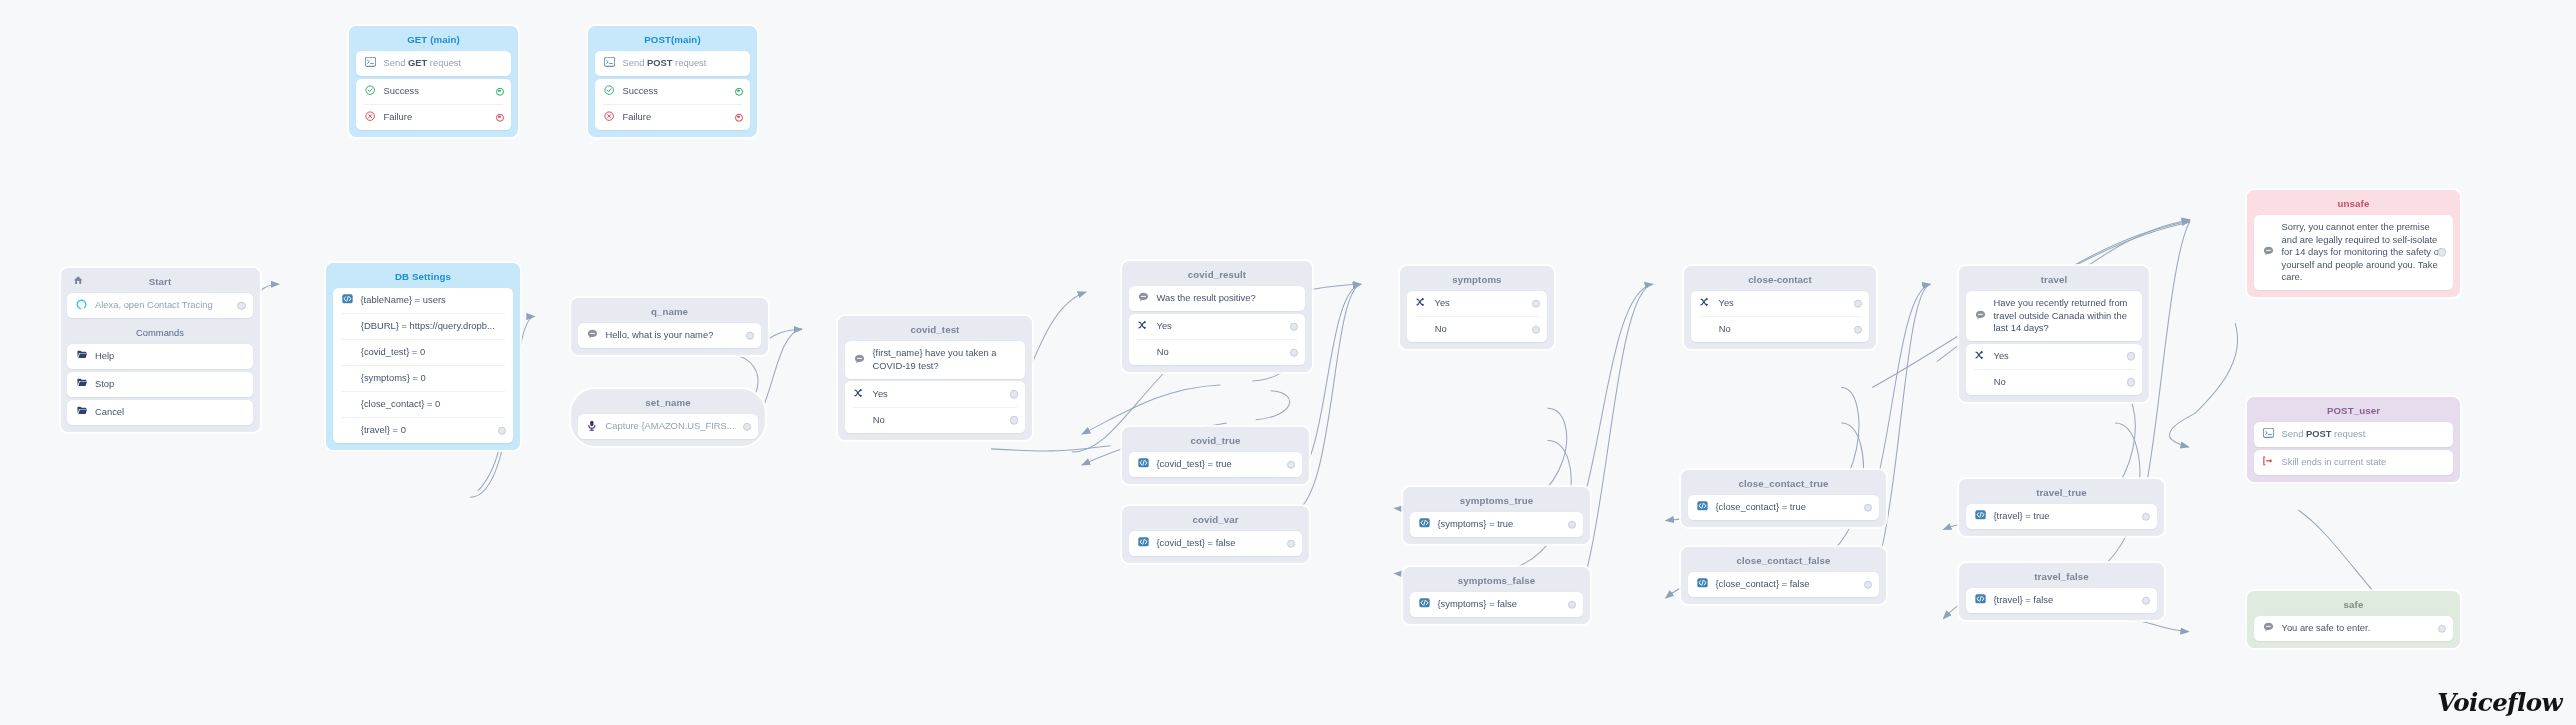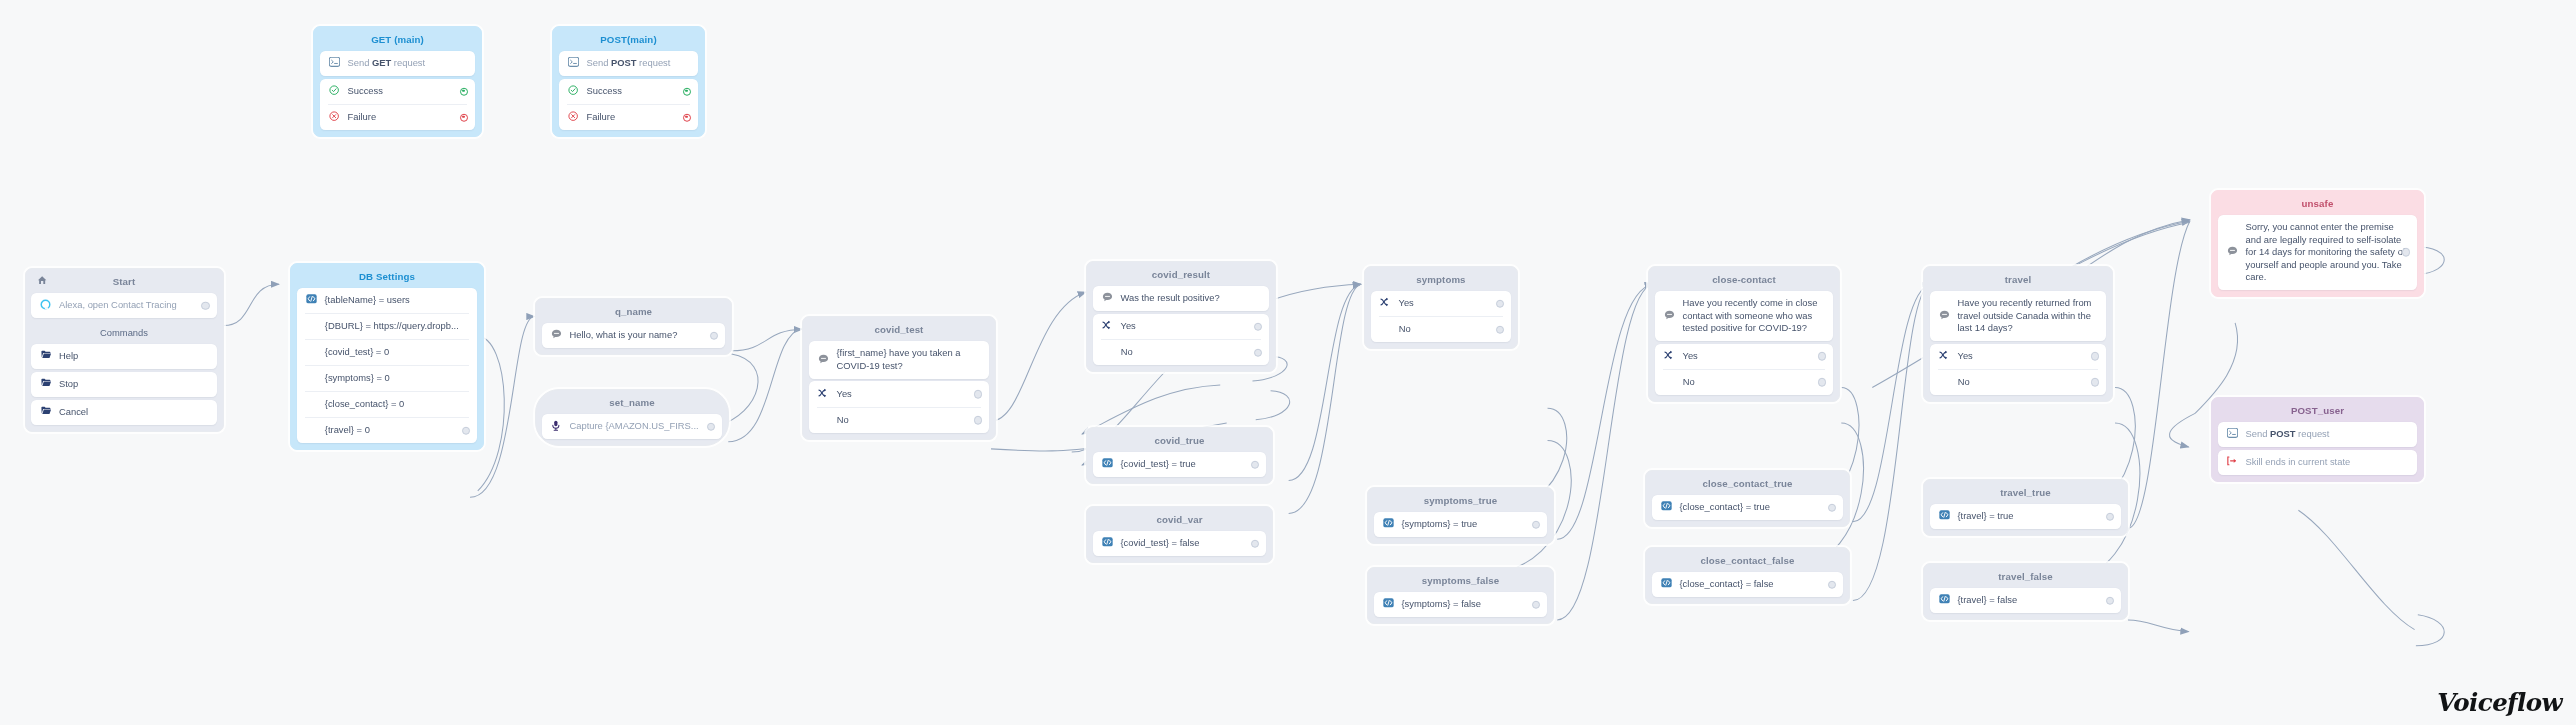--- a/index.html
+++ b/index.html
@@ -14,20 +14,21 @@
   #wires{position:absolute;left:0;top:0;width:2576px;height:726px;pointer-events:none;z-index:1;}
   .block{
     position:absolute;
     border-radius:7px;
     box-sizing:border-box;
     z-index:2;
     padding:4.5px 5.8px 5.8px 5.8px;
     background:#e7eaf1;
     border:0.6px solid #e8ebf0;
     box-shadow:0 0 0 1.9px rgba(255,255,255,0.85);
+    margin-left:36px;
   }
   .block-title{
     text-align:center;
     font-size:9.7px;
     font-weight:600;
     color:#7a8599;
     letter-spacing:0.1px;
     padding:3.9px 0 5.8px 0;
     line-height:1;
     position:relative;
@@ -304,21 +305,21 @@
               <circle cx="8" cy="8" r="6.6" fill="none" stroke="#e0434b" stroke-width="1.5"></circle>
               <path d="M5.7 5.7 L10.3 10.3 M10.3 5.7 L5.7 10.3" stroke="#e0434b" stroke-width="1.5" stroke-linecap="round"></path>
             </svg>
       </span>
       <span class="txt">Failure</span>
       <span class="port red"></span>
     </div>
   </div>
 </div>
 
-<div class="block blue" style="left:552px;top:26px;width:153px;">
+<div class="block blue" style="left:552px;top:26px;width:169px;">
   <div class="block-title">POST(main)</div>
   <div class="card">
     <div class="row">
       <span class="ico">
         <svg width="11" height="9.7" viewBox="0 0 17 15">
               <rect x="0.5" y="0.5" width="16" height="14" rx="3" fill="none" stroke="#6e90ad" stroke-width="1.6"></rect>
               <path d="M4 5 L6.6 7.5 L4 10" stroke="#6e90ad" stroke-width="1.5" fill="none" stroke-linecap="round" stroke-linejoin="round"></path>
               <path d="M8.6 10 H13" stroke="#6e90ad" stroke-width="1.5" stroke-linecap="round"></path>
             </svg>
       </span>
@@ -544,31 +545,20 @@
       <span class="port"></span>
     </div>
   </div>
 </div>
 
 <div class="block grey" style="left:1648px;top:266px;width:192px;">
   <div class="block-title">close-contact</div>
   <div class="card">
     <div class="row">
       <span class="ico">
-        <svg width="11" height="10.3" viewBox="0 0 18 17">
-              <path d="M9 1.3c4.2 0 7.6 2.6 7.6 6s-3.4 6-7.6 6c-.7 0-1.4-.07-2-.2l-3.4 2 .7-2.8C2.3 11.2 1.4 9.5 1.4 7.3c0-3.4 3.4-6 7.6-6z" fill="#8d929b"></path>
-              <path d="M5.6 7.3 H12.4" stroke="#fff" stroke-width="1.5" stroke-linecap="round"></path>
-            </svg>
-      </span>
-      <span class="txt">Have you recently come in close contact with someone who was tested positive for COVID-19?</span>
-    </div>
-  </div>
-  <div class="card">
-    <div class="row">
-      <span class="ico">
         <svg width="11" height="9.7" viewBox="0 0 18 16">
               <path d="M1.5 13 C6 13 6.5 3.5 11.5 3.5" stroke="#2c4172" stroke-width="1.8" fill="none" stroke-linecap="round"></path>
               <path d="M1.5 3.5 C6 3.5 6.5 13 11.5 13" stroke="#2c4172" stroke-width="1.8" fill="none" stroke-linecap="round"></path>
               <path d="M10 1.3 L13.4 3.5 L10 5.7 z" fill="#2c4172"></path>
               <path d="M10 10.6 L13.4 13 L10 15.2 z" fill="#2c4172"></path>
             </svg>
       </span>
       <span class="txt">Yes</span>
       <span class="port"></span>
     </div>
@@ -723,17 +713,32 @@
               <path d="M3 1.5 H1.3 V13.5 H3" stroke="#e0434b" stroke-width="1.8" fill="none" stroke-linecap="round"></path>
               <path d="M5.5 7.5 H13" stroke="#e0434b" stroke-width="1.8" stroke-linecap="round"></path>
               <path d="M10.4 4.2 L13.8 7.5 L10.4 10.8 z" fill="#e0434b"></path>
             </svg>
       </span>
       <span class="txt muted">Skill ends in current state</span>
     </div>
   </div>
 </div>
 
+<div class="block green" style="left:2211px;top:591px;width:213px;">
+  <div class="block-title">safe</div>
+  <div class="card">
+    <div class="row">
+      <span class="ico">
+        <svg width="11" height="10.3" viewBox="0 0 18 17">
+              <path d="M9 1.3c4.2 0 7.6 2.6 7.6 6s-3.4 6-7.6 6c-.7 0-1.4-.07-2-.2l-3.4 2 .7-2.8C2.3 11.2 1.4 9.5 1.4 7.3c0-3.4 3.4-6 7.6-6z" fill="#8d929b"></path>
+              <path d="M5.6 7.3 H12.4" stroke="#fff" stroke-width="1.5" stroke-linecap="round"></path>
+            </svg>
+      </span>
+      <span class="txt">You are safe to enter.</span>
+      <span class="port"></span>
+    </div>
+  </div>
+</div>
 
 <div class="logo">Voiceflow</div>
 
 </div>
 
 
 </body></html>

